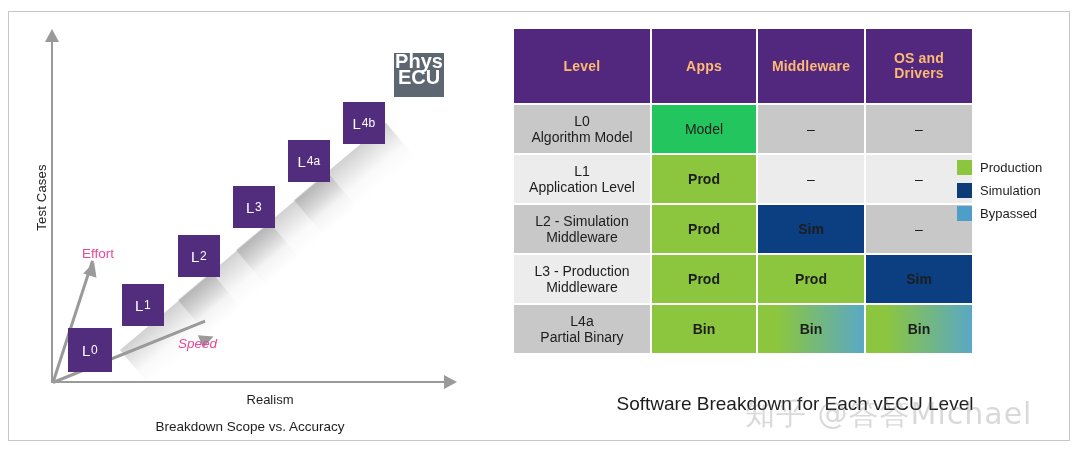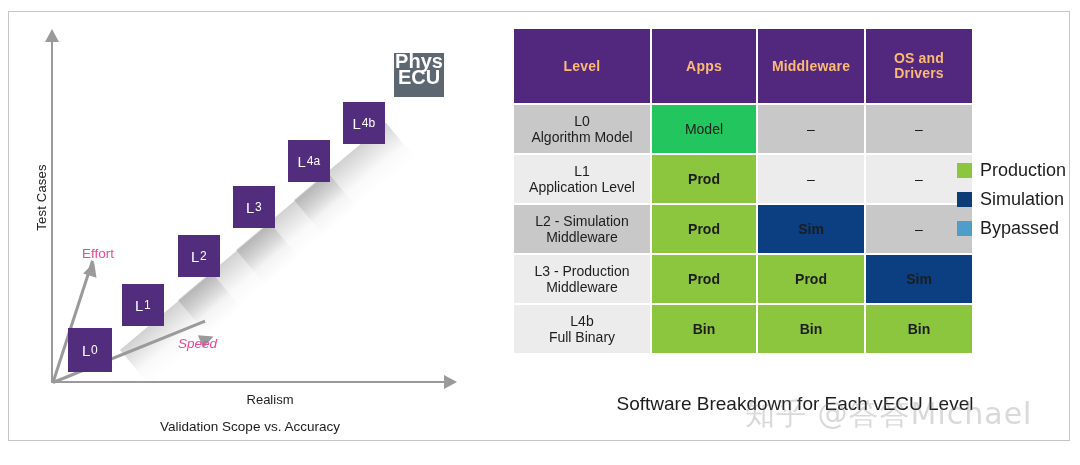--- a/index.html
+++ b/index.html
@@ -125,21 +125,21 @@
   .fill-model{background:#22c55e;color:#1d1d1d;font-weight:normal;}
   .dash{color:#6a6a6a;font-size:15px;}
 
   
   .legend{position:absolute;left:452px;top:160px;width:120px;}
   .legend-row{display:flex;align-items:center;margin-bottom:8px;}
   .legend-swatch{width:15px;height:15px;margin-right:8px;flex:0 0 auto;}
   .sw-prod{background:#8cc63e;}
   .sw-sim{background:#0d3c77;}
   .sw-byp{background:#4f9dc9;}
-  .legend-label{font-size:18px;color:#1d1d1d;white-space:nowrap;}
+  .legend-label{font-size:13px;color:#1d1d1d;white-space:nowrap;}
 
   .right-caption{
     position:absolute;left:50px;top:393px;width:480px;text-align:center;
     font-size:19px;color:#1d1d1d;
   }
 
   
   .watermark{
     position:absolute;left:745px;top:390px;width:320px;height:48px;
     font-size:30px;color:rgba(120,120,120,.28);
@@ -206,21 +206,21 @@
     <div class="lvl-box" style="left:343px;top:102px;width:42px;height:42px;">
       <span>L</span>
         <span class="sub">4b</span>
     </div>
 
     <div class="ecu-box" style="left:394px;top:53px;width:50px;height:44px;">
       <span>Phys</span>
       <span>ECU</span>
     </div>
 
-    <div class="left-caption">Validation Scope vs. Accuracy</div>
+    <div class="left-caption">Breakdown Scope vs. Accuracy</div>
   </div>
 
   <div class="right-panel">
 
     <table class="brk">
       <thead>
         <tr>
           <th class="c-level">Level</th>
           <th class="c-apps">Apps</th>
           <th class="c-mw">Middleware</th>
@@ -265,30 +265,30 @@
         <tr>
           <td class="lvl-cell shade-light">
             <span>L3 - Production</span><br>
             <span>Middleware</span>
           </td>
           <td class="fill-prod">Prod</td>
           <td class="fill-prod">Prod</td>
           <td class="fill-sim">Sim</td>
         </tr>
 
-
-        <tr>
-          <td class="lvl-cell shade-light">
-            <span>L4b</span><br>
-            <span>Full Binary</span>
+        <tr>
+          <td class="lvl-cell shade-dark">
+            <span>L4a</span><br>
+            <span>Partial Binary</span>
           </td>
           <td class="fill-prod">Bin</td>
-          <td class="fill-prod">Bin</td>
-          <td class="fill-prod">Bin</td>
-        </tr>
+          <td class="fill-bypass">Bin</td>
+          <td class="fill-bypass">Bin</td>
+        </tr>
+
       </tbody>
     </table>
 
     <div class="legend">
       <div class="legend-row">
         <span class="legend-swatch sw-prod"></span>
         <span class="legend-label">Production</span>
       </div>
       <div class="legend-row">
         <span class="legend-swatch sw-sim"></span>

